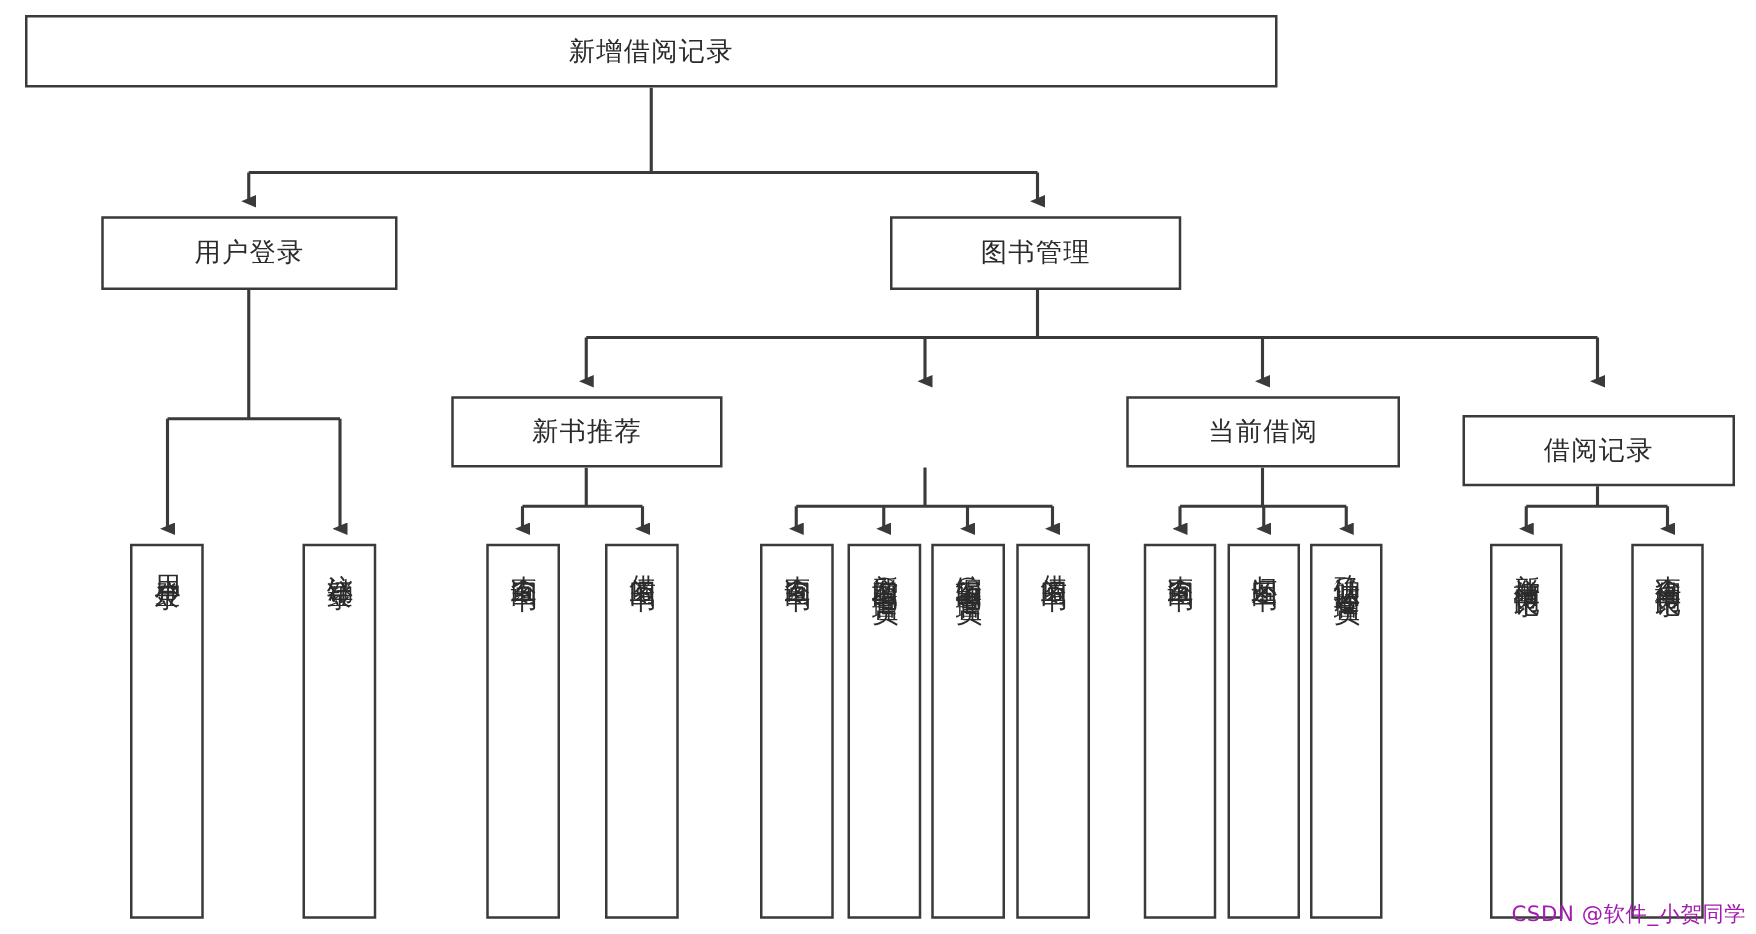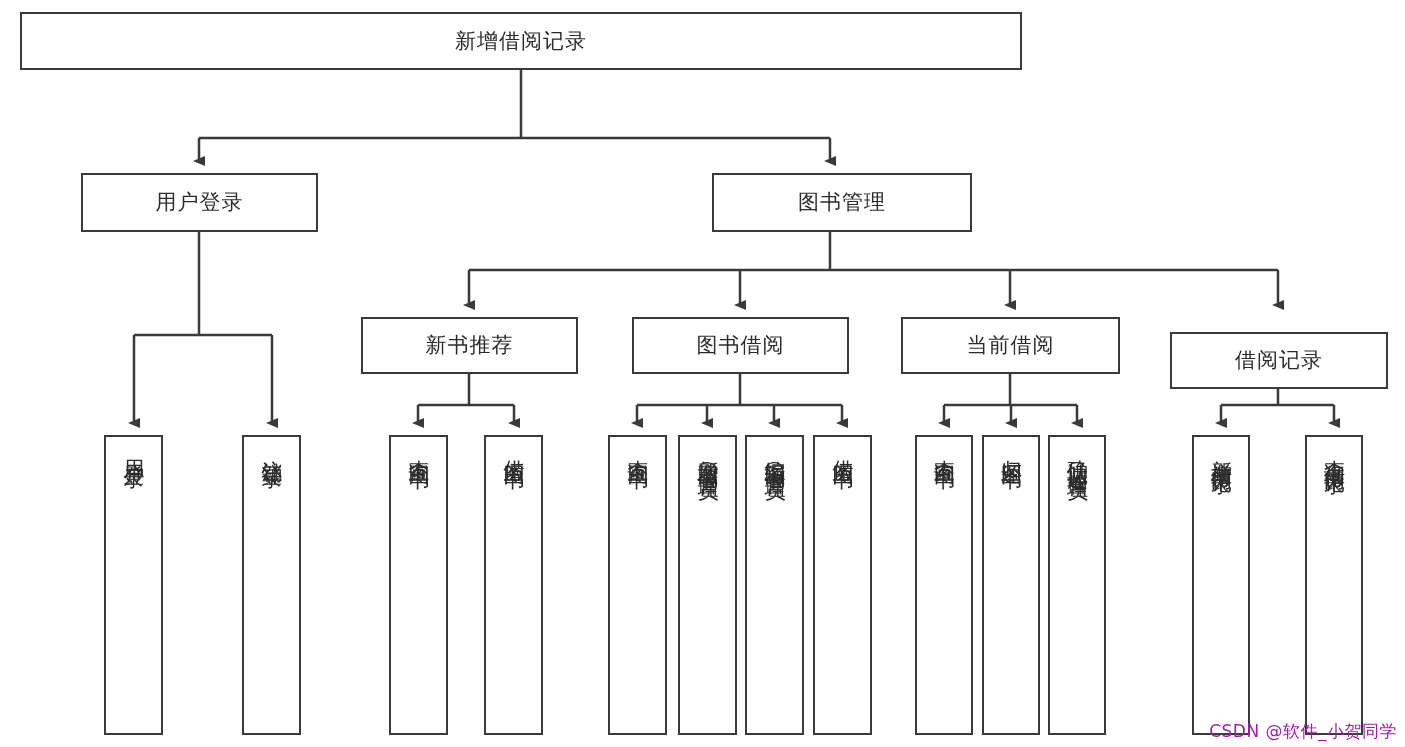--- a/index.html
+++ b/index.html
@@ -121,29 +121,26 @@
     </g>
   </svg>
 
   <div class="node horiz" style="left:20px; top:12px; width:1002px; height:58px;">
     <span class="label">新增借阅记录</span>
   </div>
 
   <div class="node horiz" style="left:81px; top:173px; width:237px; height:59px;">
     <span class="label">用户登录</span>
   </div>
-  <div class="node horiz" style="left:712px; top:173px; width:260px; height:59px;">
+  <div class="node horiz" style="left:712px; top:173px; width:233px; height:59px;">
     <span class="label">图书管理</span>
   </div>
 
   <div class="node horiz" style="left:361px; top:317px; width:217px; height:57px;">
     <span class="label">新书推荐</span>
-  </div>
-  <div class="node horiz" style="left:632px; top:317px; width:217px; height:57px;">
-    <span class="label">图书借阅</span>
   </div>
   <div class="node horiz" style="left:901px; top:317px; width:219px; height:57px;align-items:center;">
     <span class="label">当前借阅</span>
   </div>
   <div class="node horiz" style="left:1170px; top:332px; width:218px; height:57px;">
     <span class="label">借阅记录</span>
   </div>
 
   <div class="node vert" style="left:104px; top:435px; width:59px; height:300px;">
     <span class="label">用户登录</span>

